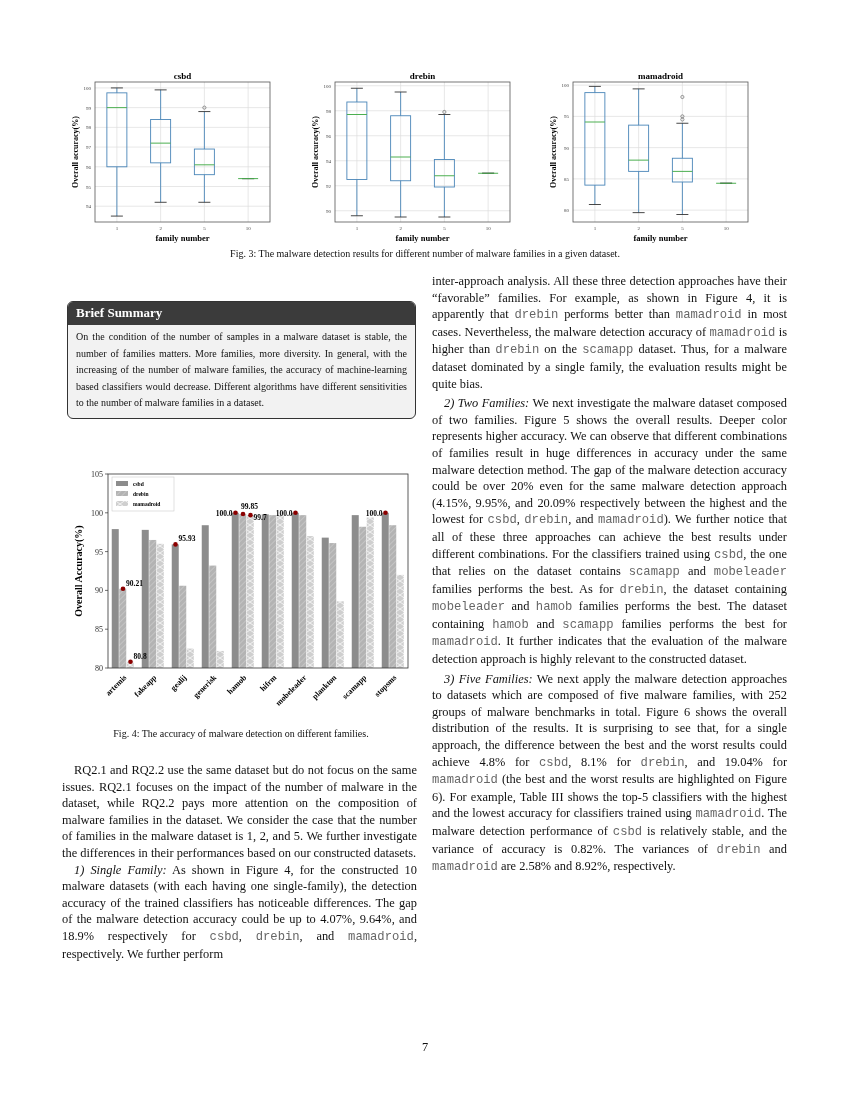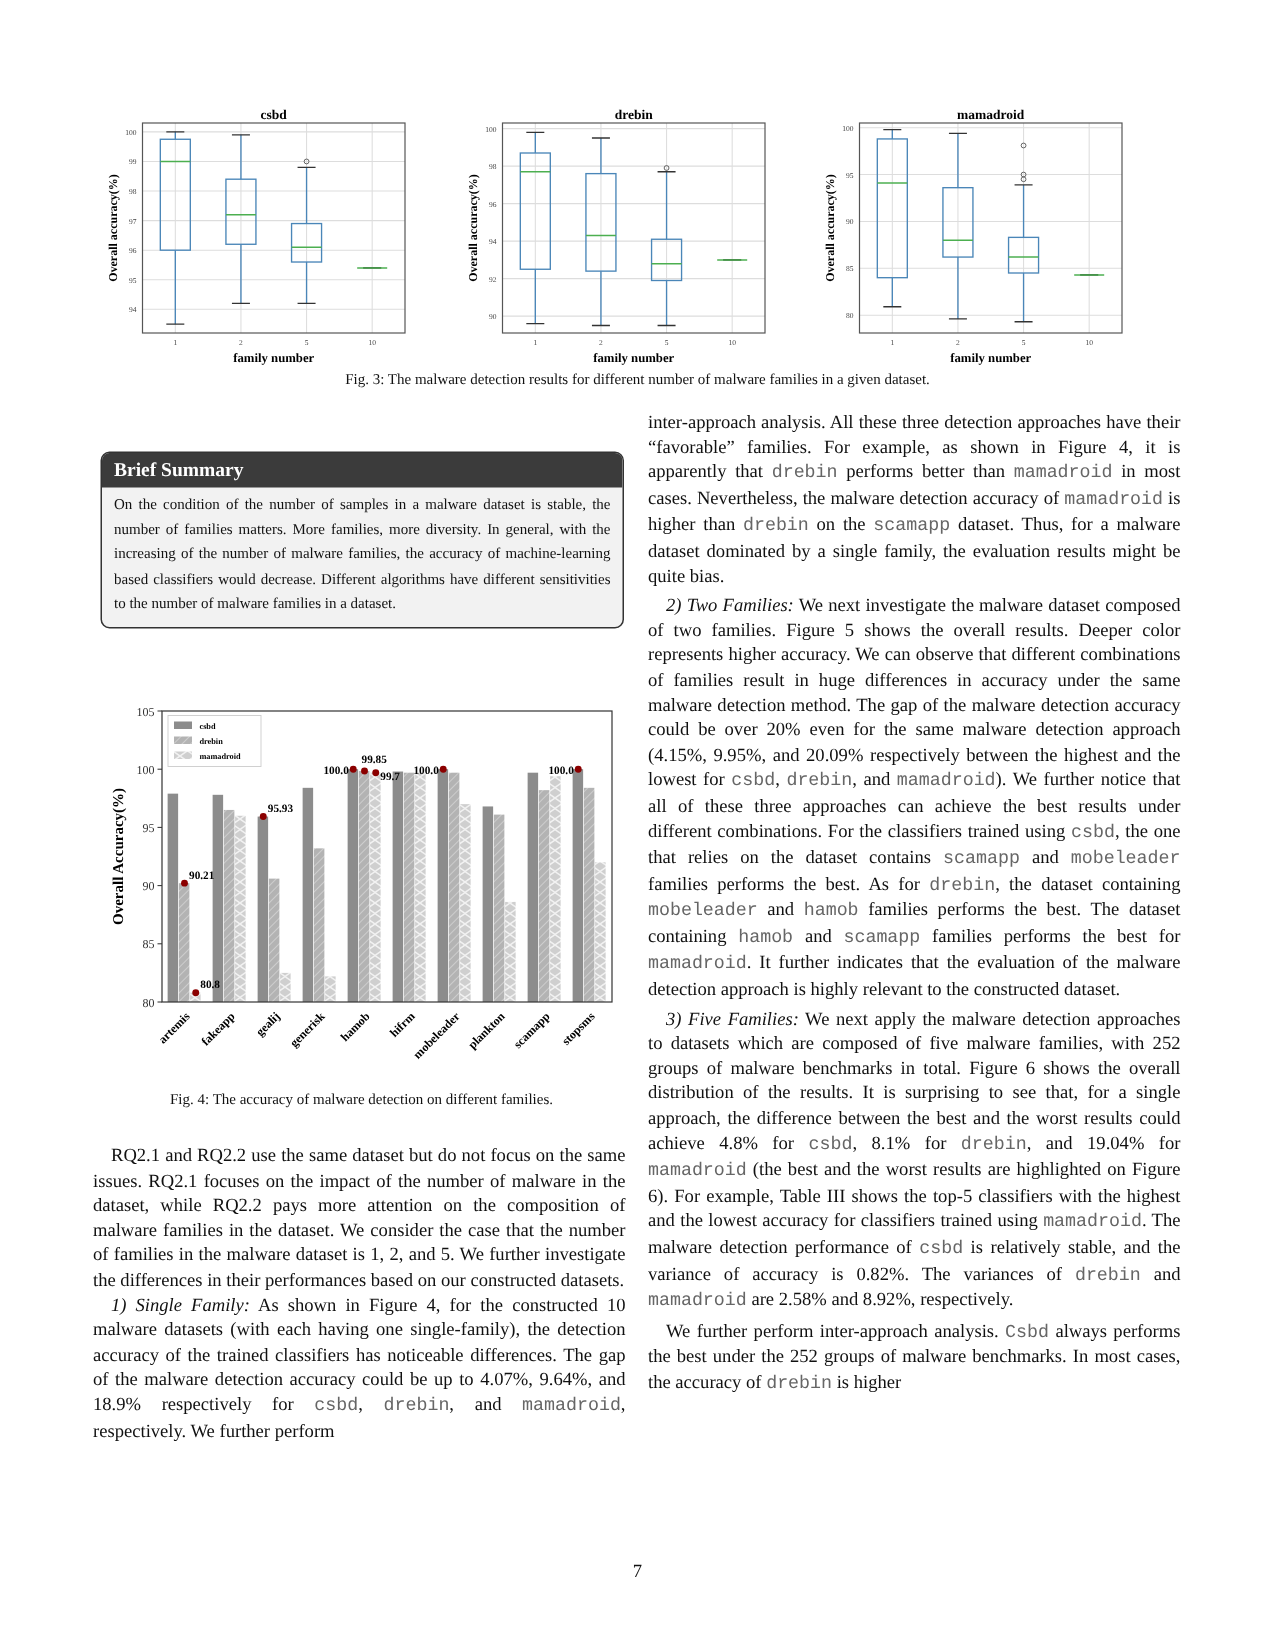--- a/index.html
+++ b/index.html
@@ -281,16 +281,15 @@
 
 <div class="col" style="left:62px;top:762px;width:355px;">
   <p>RQ2.1 and RQ2.2 use the same dataset but do not focus on the same issues. RQ2.1 focuses on the impact of the number of malware in the dataset, while RQ2.2 pays more attention on the composition of malware families in the dataset. We consider the case that the number of families in the malware dataset is 1, 2, and 5. We further investigate the differences in their performances based on our constructed datasets.</p>
   <p><span class="it">1) Single Family:</span><span> As shown in Figure 4, for the constructed 10 malware datasets (with each having one single-family), the detection accuracy of the trained classifiers has noticeable differences. The gap of the malware detection accuracy could be up to 4.07%, 9.64%, and 18.9% respectively for </span><span class="mono">csbd</span><span>, </span><span class="mono">drebin</span><span>, and </span><span class="mono">mamadroid</span><span>, respectively. We further perform</span></p>
 </div>
 
 <div class="col" style="left:432px;top:273px;width:355px;">
   <p class="noindent"><span>inter-approach analysis. All these three detection approaches have their “favorable” families. For example, as shown in Figure 4, it is apparently that </span><span class="mono">drebin</span><span> performs better than </span><span class="mono">mamadroid</span><span> in most cases. Nevertheless, the malware detection accuracy of </span><span class="mono">mamadroid</span><span> is higher than </span><span class="mono">drebin</span><span> on the </span><span class="mono">scamapp</span><span> dataset. Thus, for a malware dataset dominated by a single family, the evaluation results might be quite bias.</span></p>
   <p style="margin-top:3px;"><span class="it">2) Two Families:</span><span> We next investigate the malware dataset composed of two families. Figure 5 shows the overall results. Deeper color represents higher accuracy. We can observe that different combinations of families result in huge differences in accuracy under the same malware detection method. The gap of the malware detection accuracy could be over 20% even for the same malware detection approach (4.15%, 9.95%, and 20.09% respectively between the highest and the lowest for </span><span class="mono">csbd</span><span>, </span><span class="mono">drebin</span><span>, and </span><span class="mono">mamadroid</span><span>). We further notice that all of these three approaches can achieve the best results under different combinations. For the classifiers trained using </span><span class="mono">csbd</span><span>, the one that relies on the dataset contains </span><span class="mono">scamapp</span><span> and </span><span class="mono">mobeleader</span><span> families performs the best. As for </span><span class="mono">drebin</span><span>, the dataset containing </span><span class="mono">mobeleader</span><span> and </span><span class="mono">hamob</span><span> families performs the best. The dataset containing </span><span class="mono">hamob</span><span> and </span><span class="mono">scamapp</span><span> families performs the best for </span><span class="mono">mamadroid</span><span>. It further indicates that the evaluation of the malware detection approach is highly relevant to the constructed dataset.</span></p>
   <p style="margin-top:3px;"><span class="it">3) Five Families:</span><span> We next apply the malware detection approaches to datasets which are composed of five malware families, with 252 groups of malware benchmarks in total. Figure 6 shows the overall distribution of the results. It is surprising to see that, for a single approach, the difference between the best and the worst results could achieve 4.8% for </span><span class="mono">csbd</span><span>, 8.1% for </span><span class="mono">drebin</span><span>, and 19.04% for </span><span class="mono">mamadroid</span><span> (the best and the worst results are highlighted on Figure 6). For example, Table III shows the top-5 classifiers with the highest and the lowest accuracy for classifiers trained using </span><span class="mono">mamadroid</span><span>. The malware detection performance of </span><span class="mono">csbd</span><span> is relatively stable, and the variance of accuracy is 0.82%. The variances of </span><span class="mono">drebin</span><span> and </span><span class="mono">mamadroid</span><span> are 2.58% and 8.92%, respectively.</span></p>
-  <p style="margin-top:3px;"><span>We further perform inter-approach analysis. </span><span class="mono">Csbd</span><span> always performs the best under the 252 groups of malware benchmarks. In most cases, the accuracy of </span><span class="mono">drebin</span><span> is higher</span></p>
 </div>
 
 <div class="pagenum">7</div>
 
 </body></html>

